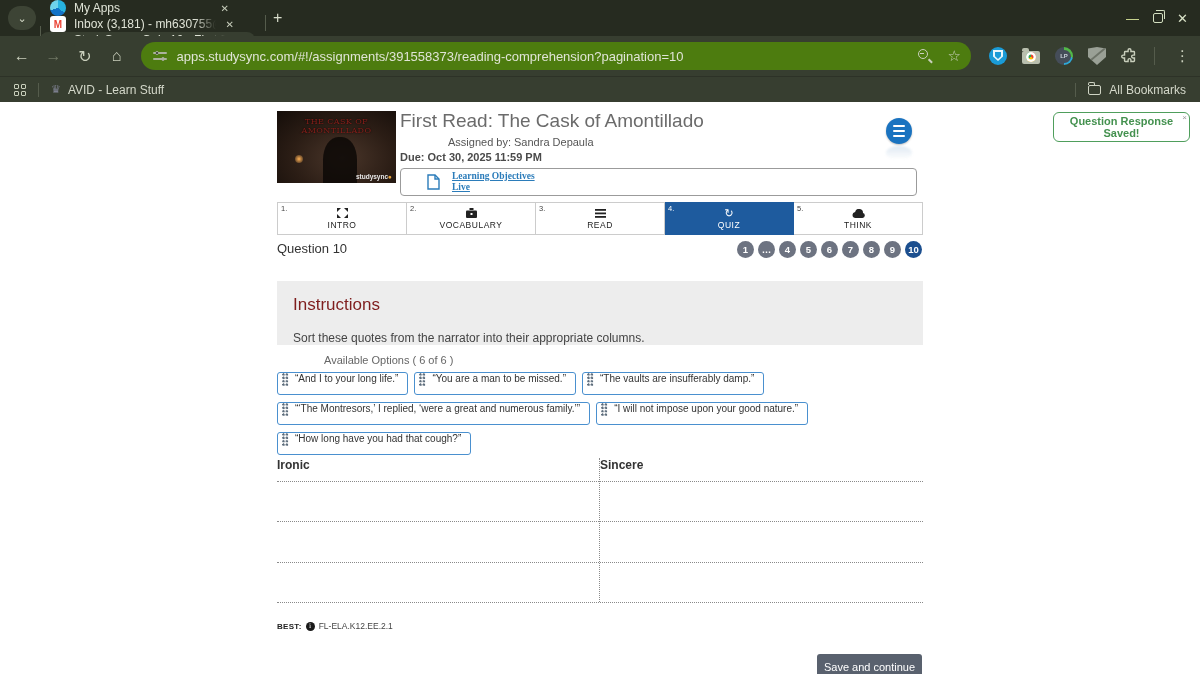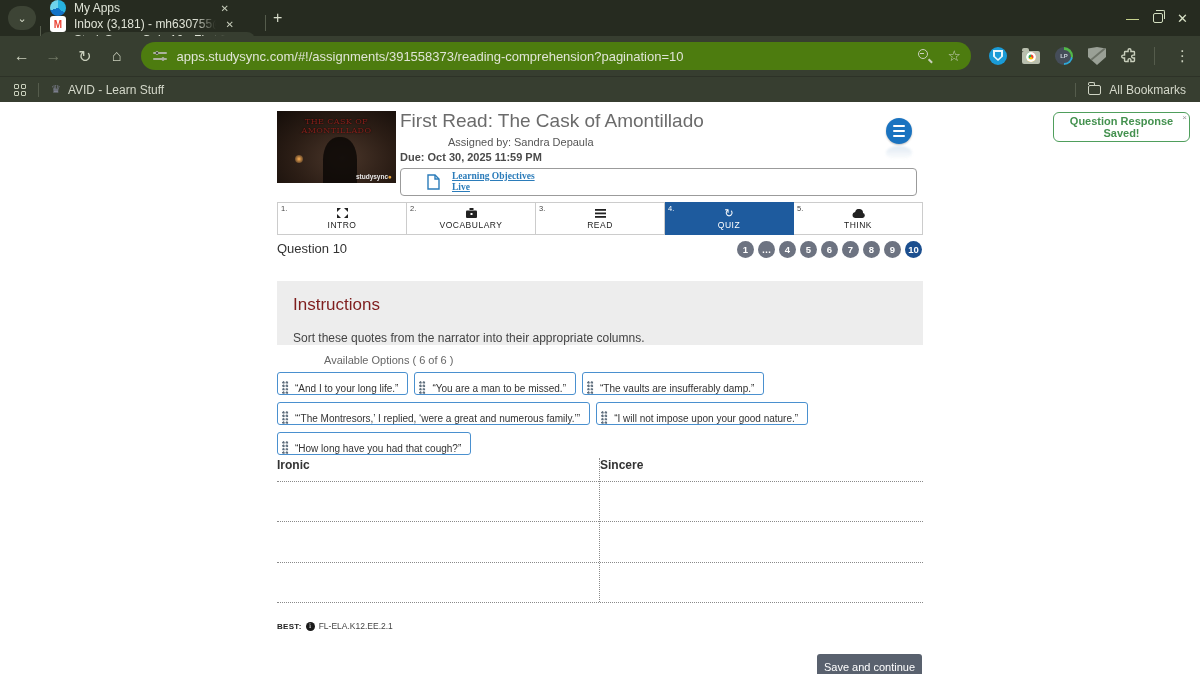--- a/index.html
+++ b/index.html
@@ -109,21 +109,21 @@
   .pager { position:absolute; right:278px; top:139px; display:flex; gap:4px; }
   .pg { width:17px; height:17px; border-radius:50%; background:#6d7381; color:#fff; font-size:9.5px; font-weight:bold; display:flex; align-items:center; justify-content:center; cursor:pointer; }
   .pg.active { background:#1c4f8f; }
 
   .instructions { position:absolute; left:277px; top:179px; width:646px; height:64px; background:#ededed; padding:14px 16px; }
   .instr-title { font-size:17px; color:#7f1d1d; }
   .instr-text { font-size:12px; color:#444; margin-top:16px; }
 
   .avail-label { position:absolute; left:277px; top:252px; font-size:11px; color:#666;margin-left:47px; }
   .chips { position:absolute; left:277px; top:270px; width:650px; display:flex; flex-wrap:wrap; gap:7px 6px; }
-  .chip { border:1.5px solid #4a90cf; border-radius:3px; background:#fff; height:23px; display:flex; align-items:flex-end; padding:0 9px 0 4px; cursor:grab; }
+  .chip { border:1.5px solid #4a90cf; border-radius:3px; background:#fff; height:23px; display:flex; align-items:flex-start; padding:0 9px 0 4px; cursor:grab; }
   .chip-handle { width:7px; height:13px; margin-right:6px;
     background-image:radial-gradient(circle at 1.4px 1.4px, #5b6b7a 1.1px, transparent 1.3px); background-size:3.5px 3.4px; }
   .chip-text { font-size:10px; color:#333; white-space:nowrap; }
 
   .sort-table { position:absolute; left:277px; top:356px; width:646px; height:146px; }
   .col-heads { display:flex; height:23px; }
   .col-head { flex:1; text-align:left; font-size:12px; font-weight:bold; color:#333; }
   .hline { position:absolute; left:0; width:646px; border-top:1px dotted #8a8a8a; }
   .vline { position:absolute; left:322px; top:0; height:144px; border-left:1px dotted #8a8a8a; }
 

